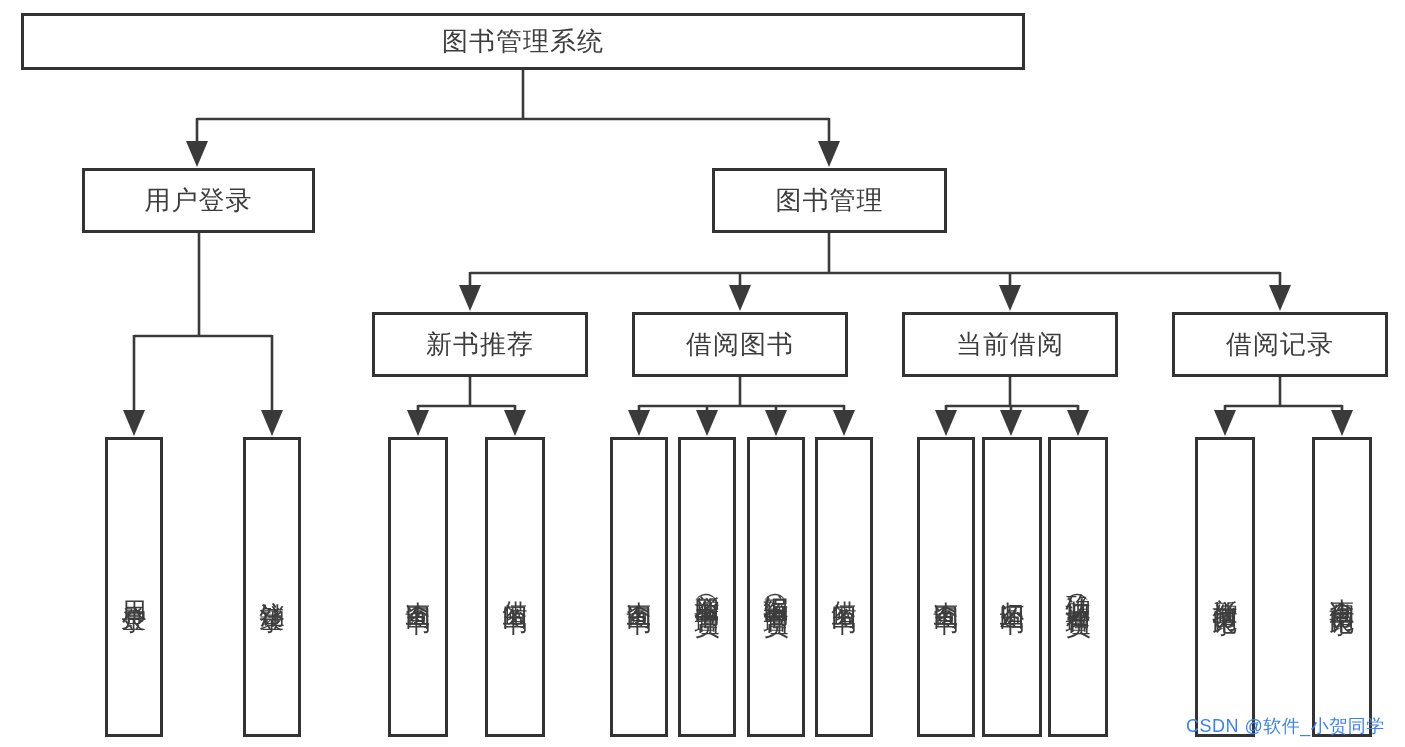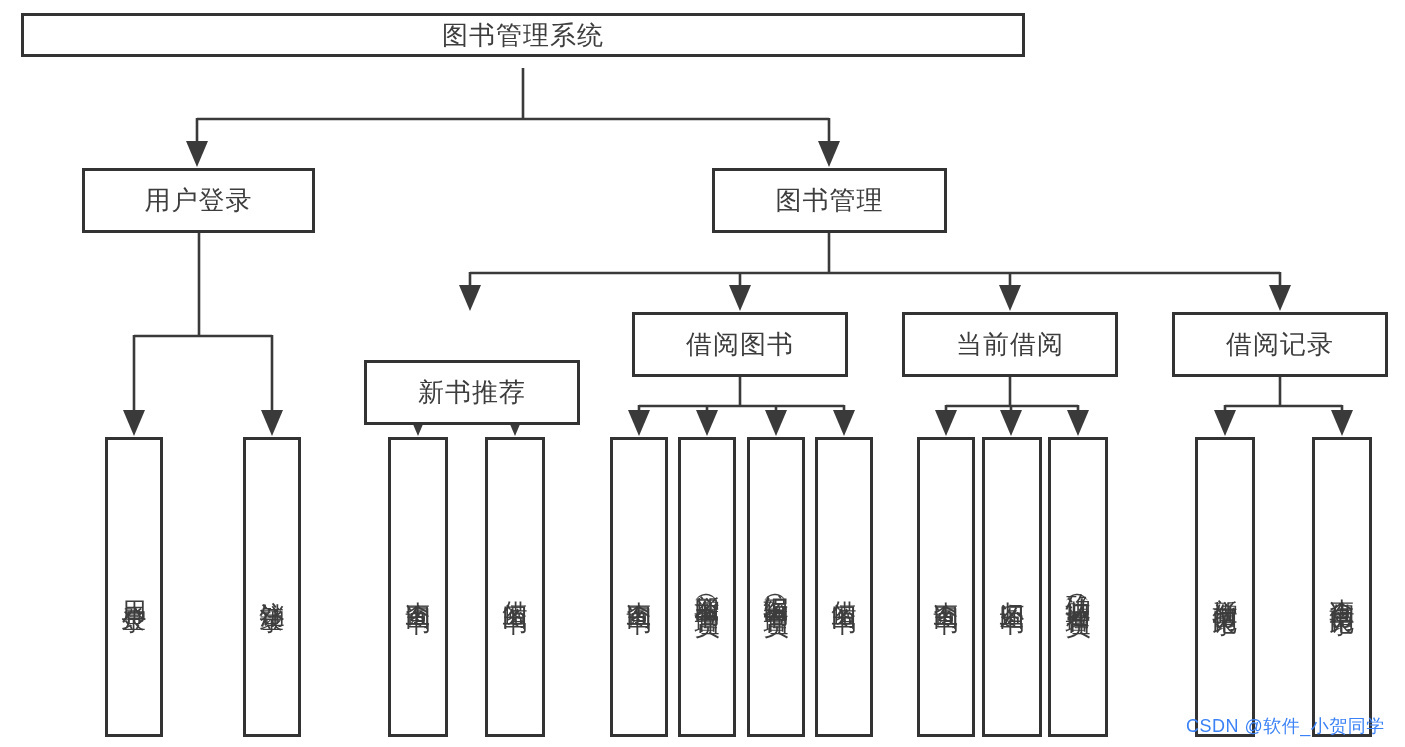--- a/index.html
+++ b/index.html
@@ -43,25 +43,25 @@
     top: 437px;
   }
   .node-v .vtext {
     writing-mode: vertical-rl;
     text-orientation: mixed;
     font-size: 25px;
     letter-spacing: 3px;
     line-height: 1;
     max-height: 288px;
   }
-  #root-node   { left: 21px;  top: 13px;  width: 1004px; height: 44px; }
+  #root-node   { left: 21px;  top: 13px;  width: 1004px; height: 57px; }
   #login-node  { left: 82px;  top: 168px; width: 233px;  height: 65px; }
   #mgmt-node   { left: 712px; top: 168px; width: 235px;  height: 65px; justify-content: center; }
   .l3 { top: 312px; width: 216px; height: 65px; }
-  #newbooks-node { left: 364px; margin-top: 48px;  }
+  #newbooks-node { left: 372px;  }
   #borrow-node   { left: 632px;  }
   #current-node  { left: 902px;  }
   #records-node  { left: 1172px; }
   
   #leaf-login-0   { left: 105px; }
   #leaf-login-1   { left: 243px; }
   #leaf-newbooks-0{ left: 388px; width: 60px; }
   #leaf-newbooks-1{ left: 485px; width: 60px; }
   #leaf-borrow-0  { left: 610px; }
   #leaf-borrow-1  { left: 678px; }

